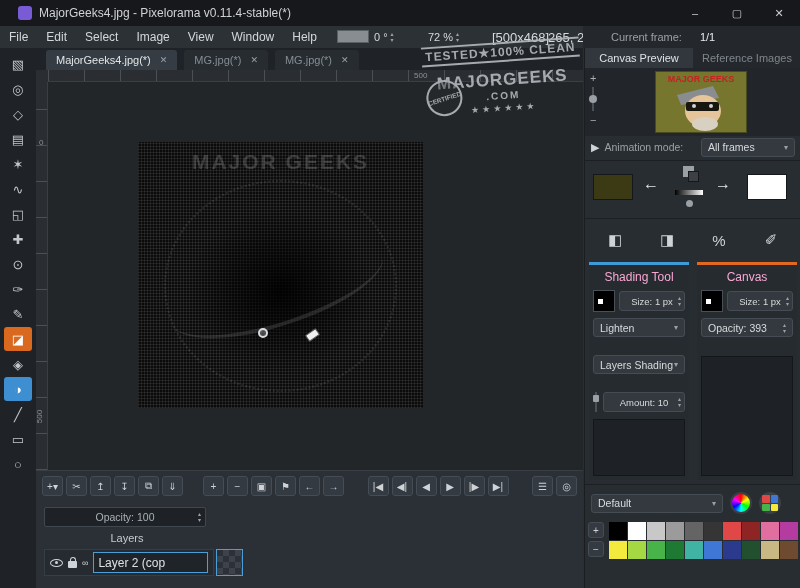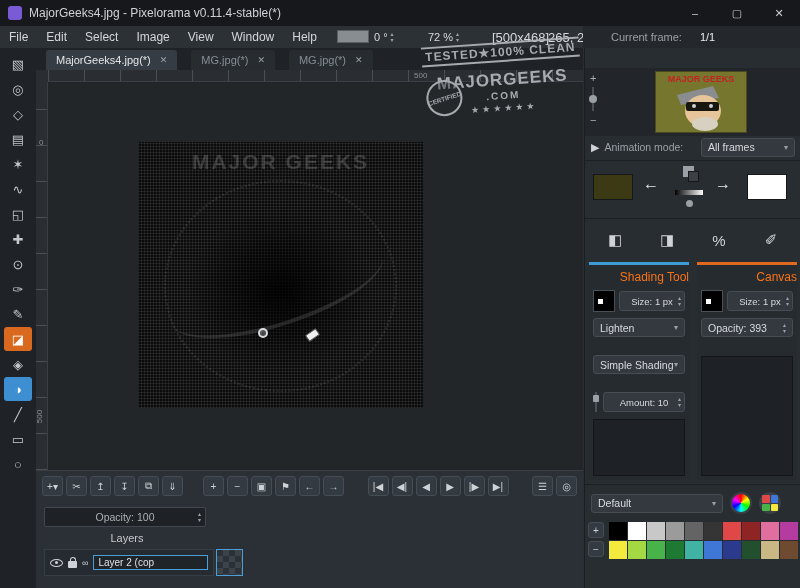--- a/index.html
+++ b/index.html
@@ -1,20 +1,20 @@
 <!DOCTYPE html>
 <html><head>
 <meta charset="utf-8">
 <style>
   * { box-sizing: border-box; margin: 0; padding: 0; }
   html,body { width:800px; height:588px; overflow:hidden; }
   body { position:relative; background:#2a2e33; font-family:"Liberation Sans",sans-serif; font-size:11px; color:#d8dadd; }
 
   
-  .titlebar { position:absolute; left:0; top:0; width:800px; height:26px; background:#16181b; display:flex; align-items:center; gap:7px; padding-left:8px; }
+  .titlebar { position:absolute; left:0; top:0; width:800px; height:26px; background:#16181b; display:flex; align-items:center; gap:7px; padding-left:18px; }
   .app-icon { width:14px; height:14px; border-radius:3px; background:#7a5bd6; }
   .title-text { font-size:12px; color:#cfd2d6; }
   .win-controls { margin-left:auto; display:flex; height:26px; }
   .win-btn { width:42px; height:26px; display:flex; align-items:center; justify-content:center; font-size:11px; color:#c9ccd0; }
 
   
   .menubar { position:absolute; left:0; top:26px; width:800px; height:22px; background:#2c3136; display:flex; align-items:center; }
   .menu-items { display:flex; }
   .menu-item { padding:0 9px; font-size:12px; color:#d4d7da; }
   .rot-slider { position:absolute; left:337px; top:4px; width:32px; height:13px; background:#888d92; border:1px solid #5a5f64; }
@@ -27,21 +27,21 @@
   .frame-info { position:absolute; left:583px; top:26px; width:217px; height:22px; background:#24282d; display:flex; align-items:center; gap:18px; padding-left:28px; }
   .fi-label { color:#9aa0a6; } .fi-value { color:#e8eaec; }
 
   
   .left-toolbar { position:absolute; left:0; top:48px; width:36px; height:540px; background:#1f2327; display:flex; flex-direction:column; align-items:center; padding-top:4px; gap:1px; }
   .tool { width:28px; height:24px; border-radius:3px; display:flex; align-items:center; justify-content:center; font-size:13px; color:#c3c8cd; }
   .tool.active-orange { background:#d9691f; color:#fff; }
   .tool.active-blue { background:#3d8fd1; color:#fff; }
 
   
-  .tab-bar { position:absolute; left:36px; top:48px; width:547px; height:22px; background:#1f2327; display:flex; align-items:flex-end; padding-left:10px; gap:14px;text-align:center; }
+  .tab-bar { position:absolute; left:36px; top:48px; width:547px; height:22px; background:#1f2327; display:flex; align-items:flex-end; padding-left:10px; gap:7px;text-align:center; }
   .tab { height:20px; display:flex; align-items:center; gap:9px; padding:0 10px; font-size:11px; color:#868d94; background:#272c31; border-radius:3px 3px 0 0; }
   .tab.active { background:#353c43; color:#e2e5e8; }
   .tab-close { font-size:9px; color:#9aa0a6; }
 
   .ruler-corner { position:absolute; left:36px; top:70px; width:12px; height:12px; background:#2a2e33; }
   .ruler-h { position:absolute; left:48px; top:70px; width:535px; height:12px; background:#2a2e33; border-bottom:1px solid #3a3f45;
     background-image:repeating-linear-gradient(90deg,#4a5056 0 1px,transparent 1px 36px); font-size:8px; color:#8a9096; }
   .ruler-h .rl { position:absolute; left:366px; top:1px; }
   .ruler-v { position:absolute; left:36px; top:82px; width:12px; height:388px; background:#2a2e33; border-right:1px solid #3a3f45;
     background-image:repeating-linear-gradient(0deg,#4a5056 0 1px,transparent 1px 36px); font-size:8px; color:#8a9096; }
@@ -75,21 +75,21 @@
   .tl-gap { width:14px; } .tl-flex { flex:1; }
   .opacity-box { position:absolute; left:8px; top:36px; width:162px; height:20px; background:#1e2226; border:1px solid #41474e; border-radius:2px; display:flex; align-items:center; justify-content:center; color:#aab0b6; font-size:10.5px; }
   .opacity-box .spin-arr { position:absolute; right:4px; }
   .layers-header { position:absolute; left:8px; top:61px; width:166px; text-align:center; color:#c6cacd; font-size:11px; }
   .layer-row { position:absolute; left:8px; top:78px; width:170px; height:27px; background:#262b31; border:1px solid #373d44; display:flex; align-items:center; gap:5px; padding:0 5px; }
   .eye-icon { width:13px; height:8px; border:1.5px solid #cfd3d7; border-radius:50%; position:relative; }
   .eye-icon:after { content:""; position:absolute; left:3.5px; top:1.5px; width:3px; height:3px; background:#cfd3d7; border-radius:50%; }
   .lock-icon { width:9px; height:7px; background:#cfd3d7; border-radius:1px; position:relative; margin-top:3px; }
   .lock-icon:before { content:""; position:absolute; top:-4px; left:1.5px; width:4px; height:4px; border:1.5px solid #cfd3d7; border-bottom:none; border-radius:3px 3px 0 0; }
   .link-btn { font-size:9px; color:#cfd3d7; }
-  .layer-name { flex:1; height:15px; border:1px solid #4a9fd8; background:#1f2428; display:flex; align-items:center; padding:0 4px; font-size:10px; color:#dfe2e5; overflow:hidden; white-space:nowrap; }
+  .layer-name { flex:1; height:21px; border:1px solid #4a9fd8; background:#1f2428; display:flex; align-items:center; padding:0 4px; font-size:12px; color:#dfe2e5; overflow:hidden; white-space:nowrap; }
   .frame-thumb { position:absolute; left:180px; top:78px; width:27px; height:27px; border:1px solid #4a9fd8;
     background:conic-gradient(#3d434a 25%, #2c3137 0 50%, #3d434a 0 75%, #2c3137 0) 0 0/12px 12px; }
 
   
   .right-panel { position:absolute; left:584px; top:48px; width:216px; height:540px; background:#282d32; border-left:1px solid #1b1e21; }
   .hr { position:absolute; left:0; width:216px; height:1px; background:#1c2024; }
   .rp-tabs { position:absolute; left:0; top:0; width:216px; height:20px; display:flex; background:#1f2327; }
   .rp-tab { flex:1; display:flex; align-items:center; justify-content:center; font-size:11px; color:#7e858c; background:#24282d; }
   .rp-tab.active { background:#31373d; color:#dfe2e5; }
   .preview-area { position:absolute; left:0; top:20px; width:216px; height:68px; background:#22262b; }
@@ -114,21 +114,21 @@
   .cs-sq2 { position:absolute; left:15px; top:5px; width:11px; height:11px; background:#3c4046; border:1px solid #15181b; }
   .cs-grad { position:absolute; left:2px; top:24px; width:28px; height:5px; background:linear-gradient(90deg,#000,#fff); }
   .cs-dot { position:absolute; left:13px; top:34px; width:7px; height:7px; border-radius:50%; background:#9aa0a6; }
 
   .opt-row { position:absolute; left:0; top:172px; width:216px; height:40px; display:flex; align-items:center; justify-content:center; gap:16px; }
   .opt-btn { width:36px; height:26px; display:flex; align-items:center; justify-content:center; font-size:15px; color:#cfd3d7; }
 
   .tool-panel { position:absolute; top:214px; width:100px; height:218px; background:#262b30; display:flex; flex-direction:column; }
   .tp-shading { left:4px; } .tp-eraser { left:112px; }
   .panel-accent { height:3px; }
-  .panel-title { text-align:right; padding:5px 0 4px; font-size:12px; color:#f97316; }
+  .panel-title { text-align:center; padding:5px 0 4px; font-size:12px; color:#f9a8d4; }
   .size-row { display:flex; align-items:center; gap:4px; margin:2px 4px 0; }
   .brush-swatch { width:22px; height:22px; background:#000; border:1px solid #494f56; position:relative; flex:none; }
   .brush-swatch:after { content:""; position:absolute; left:4px; top:8px; width:5px; height:5px; background:#fff; }
   .spin-box { flex:1; height:20px; background:#33393f; border:1px solid #454c53; border-radius:3px; display:flex; align-items:center; justify-content:center; font-size:9.5px; color:#d8dbde; position:relative; }
   .spin-box .spin-arr { position:absolute; right:3px; }
   .tp-dd { margin:6px 4px 12px; }
   .amount-row { display:flex; align-items:flex-end; gap:4px; margin:6px 4px 0; }
   .v-slider { width:6px; height:20px; position:relative; flex:none; }
   .v-slider:before { content:""; position:absolute; left:2px; top:0; width:2px; height:20px; background:#4a5056; }
   .v-slider:after { content:""; position:absolute; left:0; top:3px; width:6px; height:7px; background:#9aa0a6; border-radius:1px; }
@@ -301,20 +301,24 @@
     <span class="eye-icon"></span>
     <span class="lock-icon"></span>
     <span class="link-btn">∞</span>
     <div class="layer-name">Layer 2 (cop</div>
   </div>
   <div class="frame-thumb"></div>
 </div>
 
 <div class="right-panel">
 
+  <div class="rp-tabs">
+    <div class="rp-tab active">Canvas Preview</div>
+    <div class="rp-tab">Reference Images</div>
+  </div>
 
   <div class="preview-area">
     <div class="pv-controls">
       <span>+</span>
       <div class="pv-track">
           <div class="pv-knob"></div>
         </div>
       <span>−</span>
     </div>
     <svg class="preview-img" viewBox="0 0 92 62">
@@ -372,21 +376,21 @@
             <span>▴</span>
             <span>▾</span>
           </span>
       </div>
     </div>
     <div class="dd tp-dd">
       <span>Lighten</span>
       <span class="caret">▾</span>
     </div>
     <div class="dd tp-dd">
-      <span>Simple Shading</span>
+      <span>Layers Shading</span>
       <span class="caret">▾</span>
     </div>
     <div class="amount-row">
       <div class="v-slider"></div>
       <div class="spin-box">
         <span>Amount: 10</span>
         <span class="spin-arr">
             <span>▴</span>
             <span>▾</span>
           </span>

